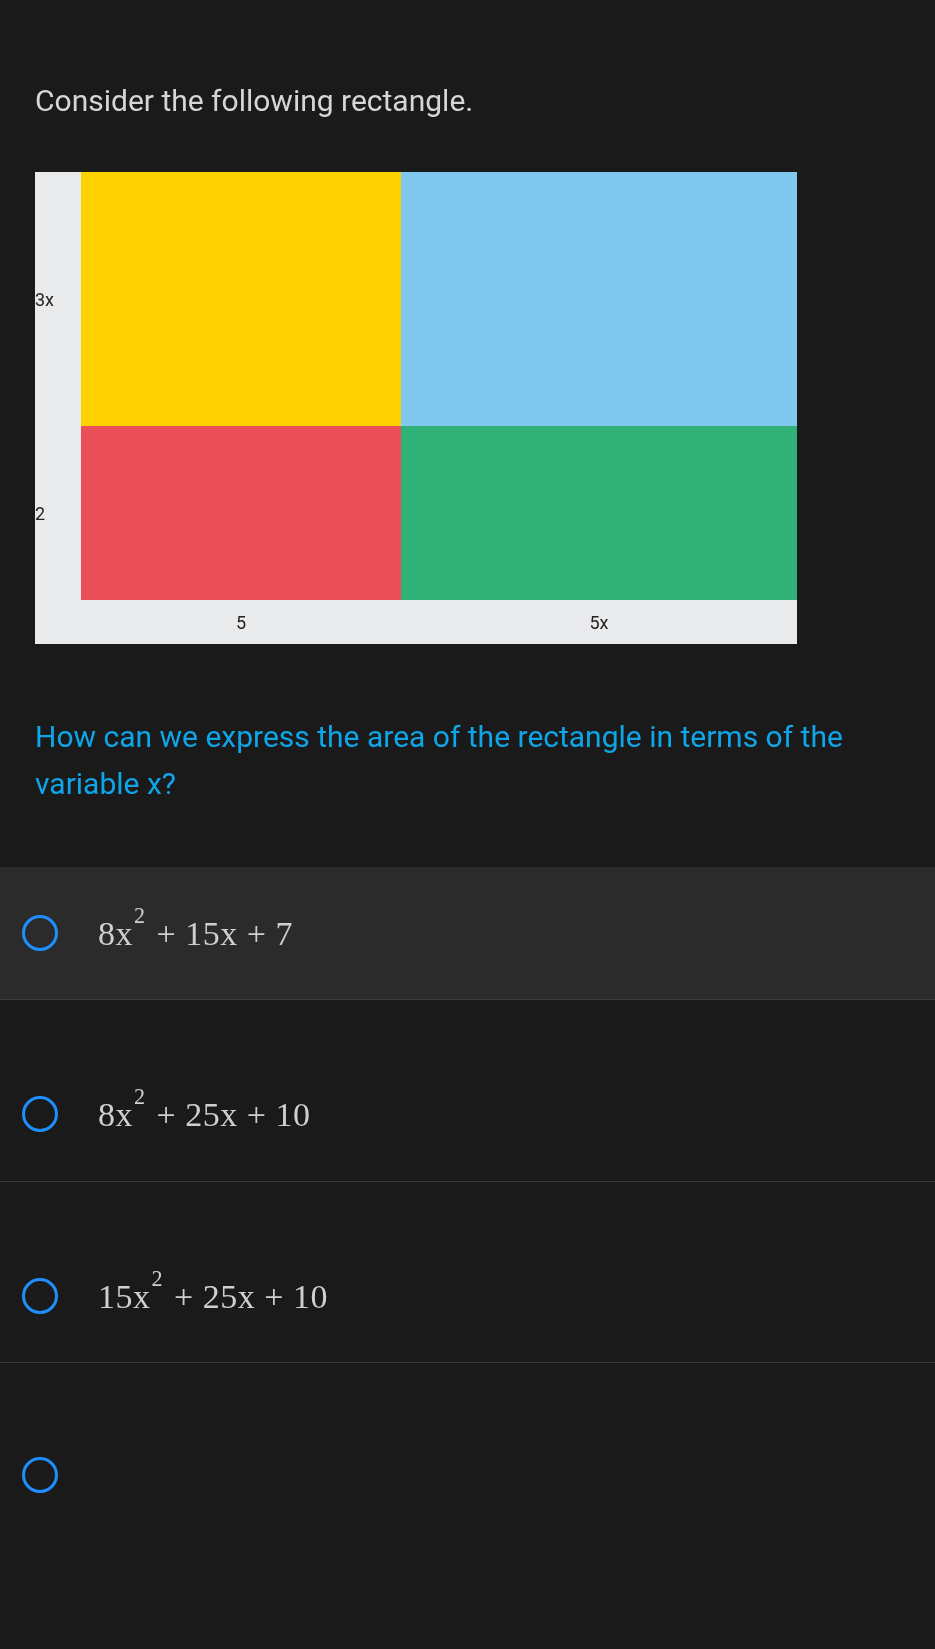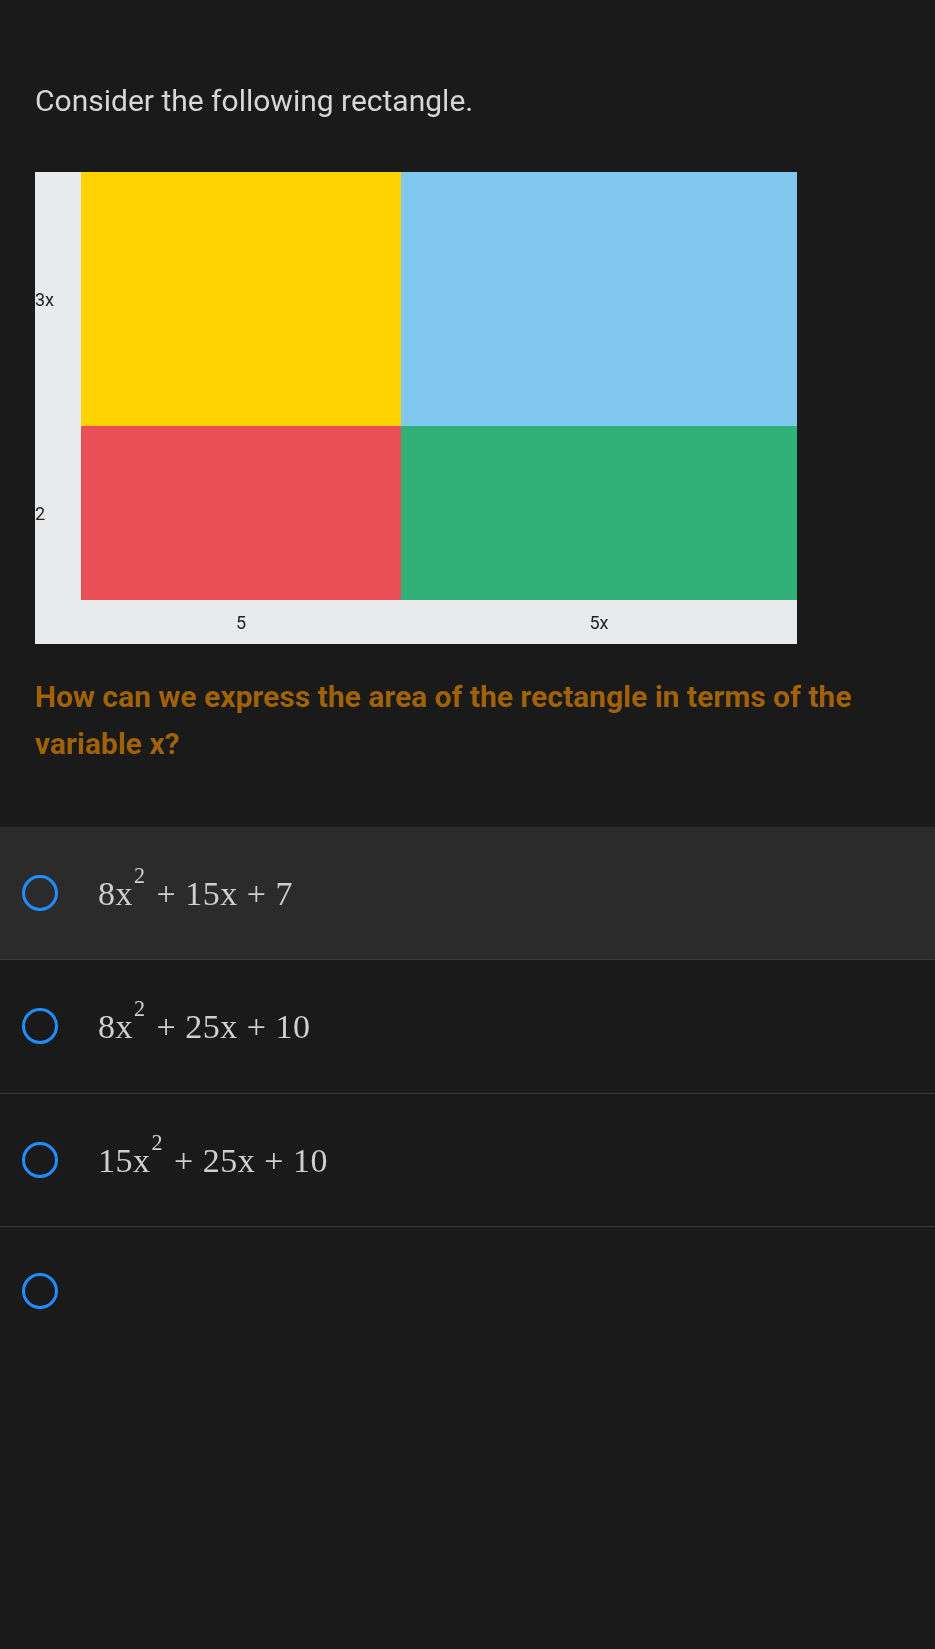--- a/index.html
+++ b/index.html
@@ -13,24 +13,24 @@
   .prompt-text {
     font-size: 30px;
     font-weight: 400;
     color: #d6d6d6;
     line-height: 1.4;
     margin-bottom: 50px;
     margin-top: 40px;
   }
   .question-text {
     font-size: 30px;
-    font-weight: 700;
-    color: #a16207;
+    font-weight: 400;
+    color: #0ea5e9;
     line-height: 1.55;
-    margin-top: 30px;
+    margin-top: 70px;
     margin-bottom: 60px;
   }
 
   
   .diagram {
     width: 760px;
     background: #e9eaeb;
     color: #222;
     position: relative;
   }
@@ -63,20 +63,21 @@
 
   
   .options { margin-top: 0; }
   .option {
     display: flex;
     align-items: center;
     gap: 40px;
     padding: 46px 22px;
     border-bottom: 1px solid #3a3a3a;
     cursor: pointer;
+    margin-top: 48px;
   }
   .option:first-child { background: #2b2b2b; }
   .radio {
     width: 36px;
     height: 36px;
     border: 3px solid #1f8fff;
     border-radius: 50%;
     flex-shrink: 0;
   }
   .expr {

